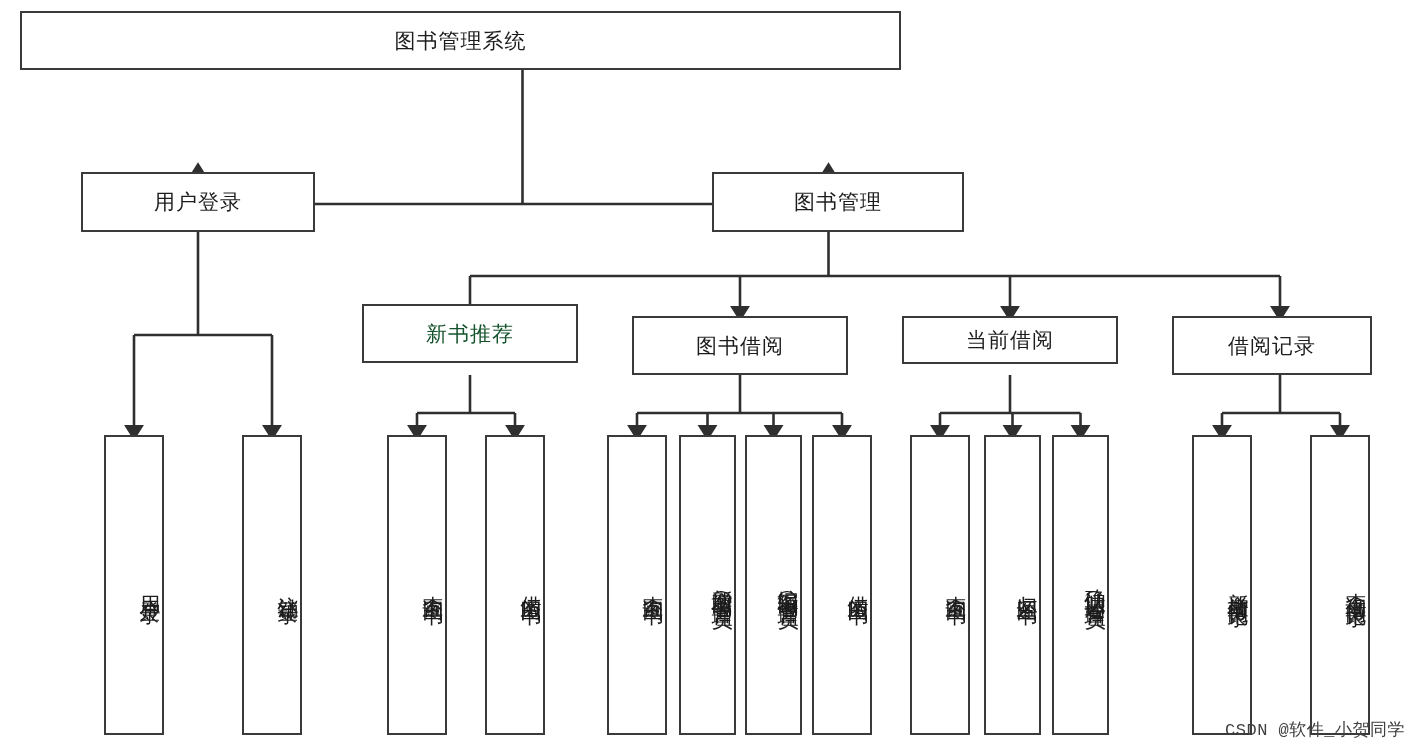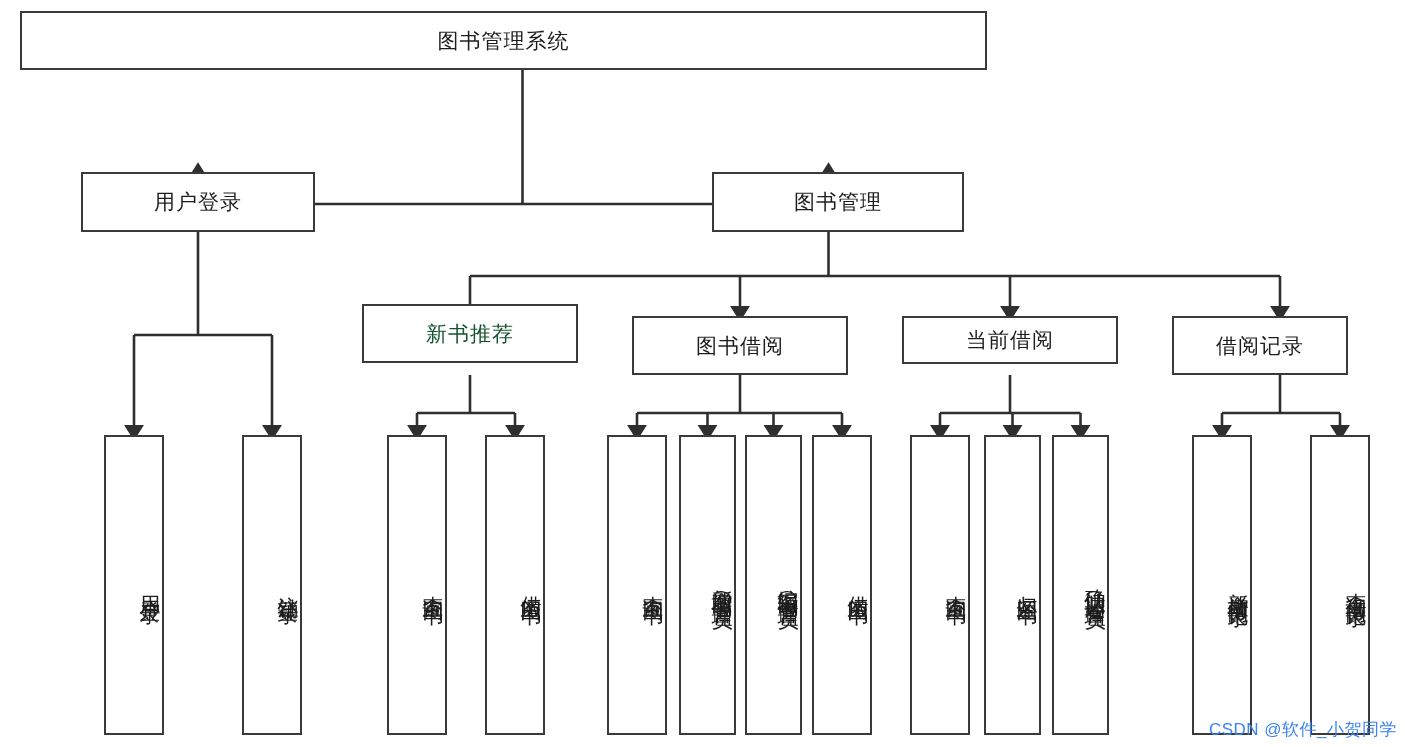--- a/index.html
+++ b/index.html
@@ -54,27 +54,28 @@
     display: block;
     white-space: pre-wrap;
     text-align: center;
   }
   .node.vertical .label {
     writing-mode: vertical-rl;
     text-orientation: upright;
   }
   #watermark {
     position: absolute;
-    right: 8px;
+    right: 0;
     bottom: 6px;
     font-size: 17px;
-    color: #3b82f6;
+    color: #404040;
     letter-spacing: 0.5px;
     white-space: nowrap;
     pointer-events: none;
+    font-family: Liberation Mono, monospace;
   }
 </style>
 </head>
 <body>
 
 <div id="canvas">
   <svg id="wires" viewBox="0 0 1405 747" xmlns="http://www.w3.org/2000/svg">
     <defs>
       <marker id="arrowhead" markerWidth="9" markerHeight="9" refX="3.2" refY="4.5" orient="auto" markerUnits="strokeWidth">
         <path d="M0,0.6 L0,8.4 L6.2,4.5 z" fill="#2f2f2f"></path>
@@ -111,39 +112,39 @@
         <line x1="1012.5" y1="413" x2="1012.5" y2="433" stroke="#2f2f2f" stroke-width="2.6" marker-end="url(#arrowhead)"></line>
         <line x1="1080.5" y1="413" x2="1080.5" y2="433" stroke="#2f2f2f" stroke-width="2.6" marker-end="url(#arrowhead)"></line>
         <line x1="1280" y1="375" x2="1280" y2="413" stroke="#2f2f2f" stroke-width="2.6"></line>
         <line x1="1222" y1="413" x2="1340" y2="413" stroke="#2f2f2f" stroke-width="2.6"></line>
         <line x1="1222" y1="413" x2="1222" y2="433" stroke="#2f2f2f" stroke-width="2.6" marker-end="url(#arrowhead)"></line>
         <line x1="1340" y1="413" x2="1340" y2="433" stroke="#2f2f2f" stroke-width="2.6" marker-end="url(#arrowhead)"></line>
       </g>
   </svg>
 
   <div id="node-layer">
-      <div class="node horizontal" style="left: 20px; top: 11px; width: 967px; height: 59px; border-color: rgb(58, 58, 58); background: rgb(255, 255, 255); color: rgb(28, 28, 28);">
+      <div class="node horizontal" style="left: 20px; top: 11px; width: 881px; height: 59px; border-color: rgb(58, 58, 58); background: rgb(255, 255, 255); color: rgb(28, 28, 28);">
         <span class="label">图书管理系统</span>
       </div>
       <div class="node horizontal" style="left: 81px; top: 172px; width: 234px; height: 60px; border-color: rgb(58, 58, 58); background: rgb(255, 255, 255); color: rgb(28, 28, 28);">
         <span class="label">用户登录</span>
       </div>
       <div class="node horizontal" style="left: 712px; top: 172px; width: 252px; height: 60px; border-color: rgb(58, 58, 58); background: rgb(255, 255, 255); color: rgb(28, 28, 28);">
         <span class="label">图书管理</span>
       </div>
       <div class="node horizontal" style="left: 362px; top: 304px; width: 216px; height: 59px; border-color: rgb(58, 58, 58); background: rgb(255, 255, 255); color: #14532d;">
         <span class="label">新书推荐</span>
       </div>
       <div class="node horizontal" style="left: 632px; top: 316px; width: 216px; height: 59px; border-color: rgb(58, 58, 58); background: rgb(255, 255, 255); color: rgb(28, 28, 28);">
         <span class="label">图书借阅</span>
       </div>
       <div class="node horizontal" style="left: 902px; top: 316px; width: 216px; height: 48px; border-color: rgb(58, 58, 58); background: rgb(255, 255, 255); color: rgb(28, 28, 28);">
         <span class="label">当前借阅</span>
       </div>
-      <div class="node horizontal" style="left: 1172px; top: 316px; width: 176px; height: 59px; border-color: rgb(58, 58, 58); background: rgb(255, 255, 255); color: rgb(28, 28, 28);">
+      <div class="node horizontal" style="left: 1172px; top: 316px; width: 200px; height: 59px; border-color: rgb(58, 58, 58); background: rgb(255, 255, 255); color: rgb(28, 28, 28);">
         <span class="label">借阅记录</span>
       </div>
       <div class="node vertical" style="left: 104px; top: 435px; width: 60px; height: 300px; border-color: rgb(58, 58, 58); background: rgb(255, 255, 255); color: rgb(28, 28, 28);">
         <span class="label">用户登录</span>
       </div>
       <div class="node vertical" style="left: 242px; top: 435px; width: 60px; height: 300px; border-color: rgb(58, 58, 58); background: rgb(255, 255, 255); color: rgb(28, 28, 28);">
         <span class="label">注销登录</span>
       </div>
       <div class="node vertical" style="left: 387px; top: 435px; width: 60px; height: 300px; border-color: rgb(58, 58, 58); background: rgb(255, 255, 255); color: rgb(28, 28, 28);">
         <span class="label">查询图书</span>

